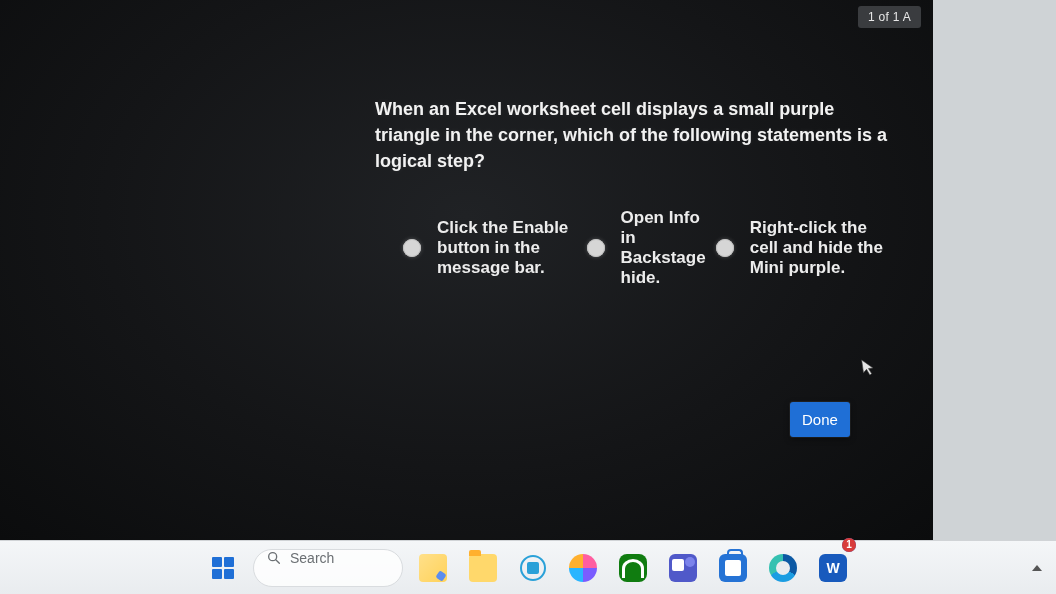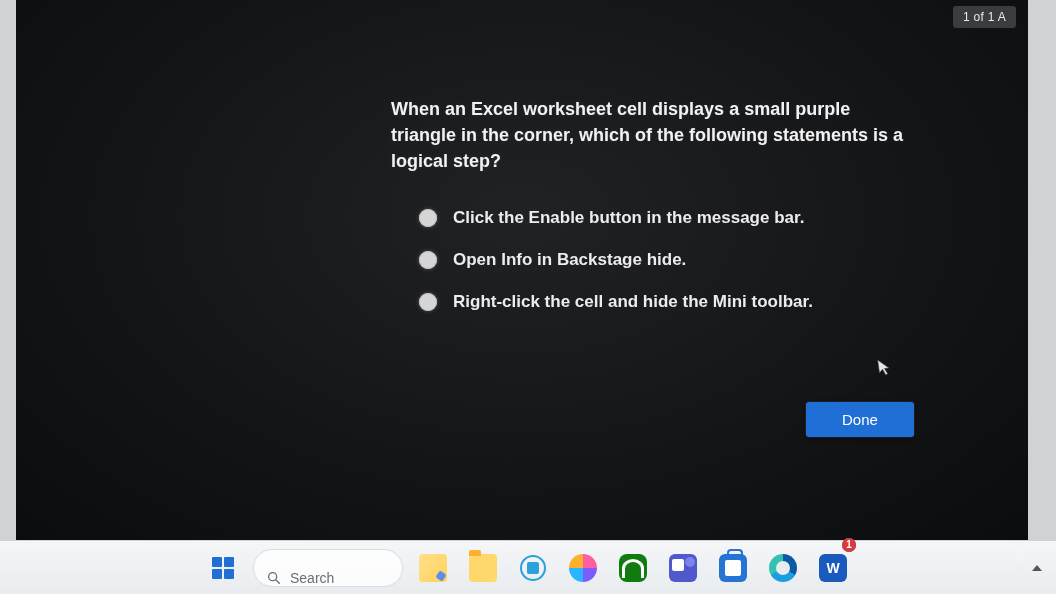--- a/index.html
+++ b/index.html
@@ -2,22 +2,22 @@
 <html><head>
 <meta charset="utf-8">
 <style>
   * { margin: 0; padding: 0; box-sizing: border-box; }
   html, body { width: 1056px; height: 594px; overflow: hidden; font-family: "Segoe UI", Arial, sans-serif; }
   body { background: #cfd3d6; }
 
   
   .screen {
     position: absolute;
-    left: 16px; top: 0;
-    width: 1012px; height: 540px;
+    left: 0; top: 0;
+    width: 933px; height: 540px;
     background: radial-gradient(ellipse at 50% 40%, #202225 0%, #141517 55%, #0b0c0d 100%);
     color: #eaeaea;
   }
 
   
   .counter {
     position: absolute;
     top: 6px; right: 12px;
     background: #3a3c3f;
     color: #e8e8e8;
@@ -36,21 +36,21 @@
   }
   .question {
     font-size: 18px;
     font-weight: 600;
     line-height: 1.45;
     color: #f2f2f2;
     text-shadow: 0 0 6px rgba(255,255,255,.08);
     margin-bottom: 34px;
   }
 
-  .options { display: flex; flex-direction: column; gap: 22px; padding-left: 28px; }
+  .options { display: flex; flex-direction: row; gap: 6px; padding-left: 28px; }
   .option {
     display: flex;
     align-items: center;
     gap: 16px;
     cursor: pointer;
   }
   .radio {
     width: 18px; height: 18px; flex: 0 0 18px;
     border-radius: 50%;
     background: #d6d6d6;
@@ -64,21 +64,21 @@
 
   
   .done-wrap {
     position: absolute;
     left: 790px; top: 402px;
   }
   .done-btn {
     background: #1f6fd6;
     color: #fff;
     border: none;
-    padding: 9px 36px;
+    padding: 9px 12px;
     font-size: 15px;
     font-weight: 500;
     border-radius: 3px;
     cursor: pointer;
     box-shadow: 0 0 0 1px rgba(255,255,255,.06), 0 2px 6px rgba(0,0,0,.4);
   }
 
   
   .cursor {
     position: absolute;
@@ -114,21 +114,21 @@
 
   
   .start-grid {
     width: 22px; height: 22px;
     display: grid; grid-template-columns: 1fr 1fr; grid-template-rows: 1fr 1fr; gap: 2px;
   }
   .start-grid span { background: #1f6fd6; border-radius: 1px; }
 
   
   .search-pill {
-    display: flex; align-items: flex-end; gap: 8px;
+    display: flex; align-items: flex-start; gap: 8px;
     height: 38px; padding: 0 18px 0 12px;
     border-radius: 19px;
     background: #ffffffcc;
     border: 1px solid #d9dcdf;
     color: #6b6f73;
     font-size: 14px;
     min-width: 150px;
     cursor: text;
   }
   .search-pill svg { width: 16px; height: 16px; }
@@ -187,21 +187,21 @@
       </label>
 
 
       <label class="option">
         <span class="radio"></span>
         <span class="option-label">Open Info in Backstage hide.</span>
       </label>
 
       <label class="option">
         <span class="radio"></span>
-        <span class="option-label">Right-click the cell and hide the Mini toolbar.</span>
+        <span class="option-label">Right-click the cell and hide the Mini purple.</span>
       </label>
 
     </div>
   </div>
 
   <div class="done-wrap">
     <button class="done-btn">Done</button>
   </div>
 
   <div class="cursor">

